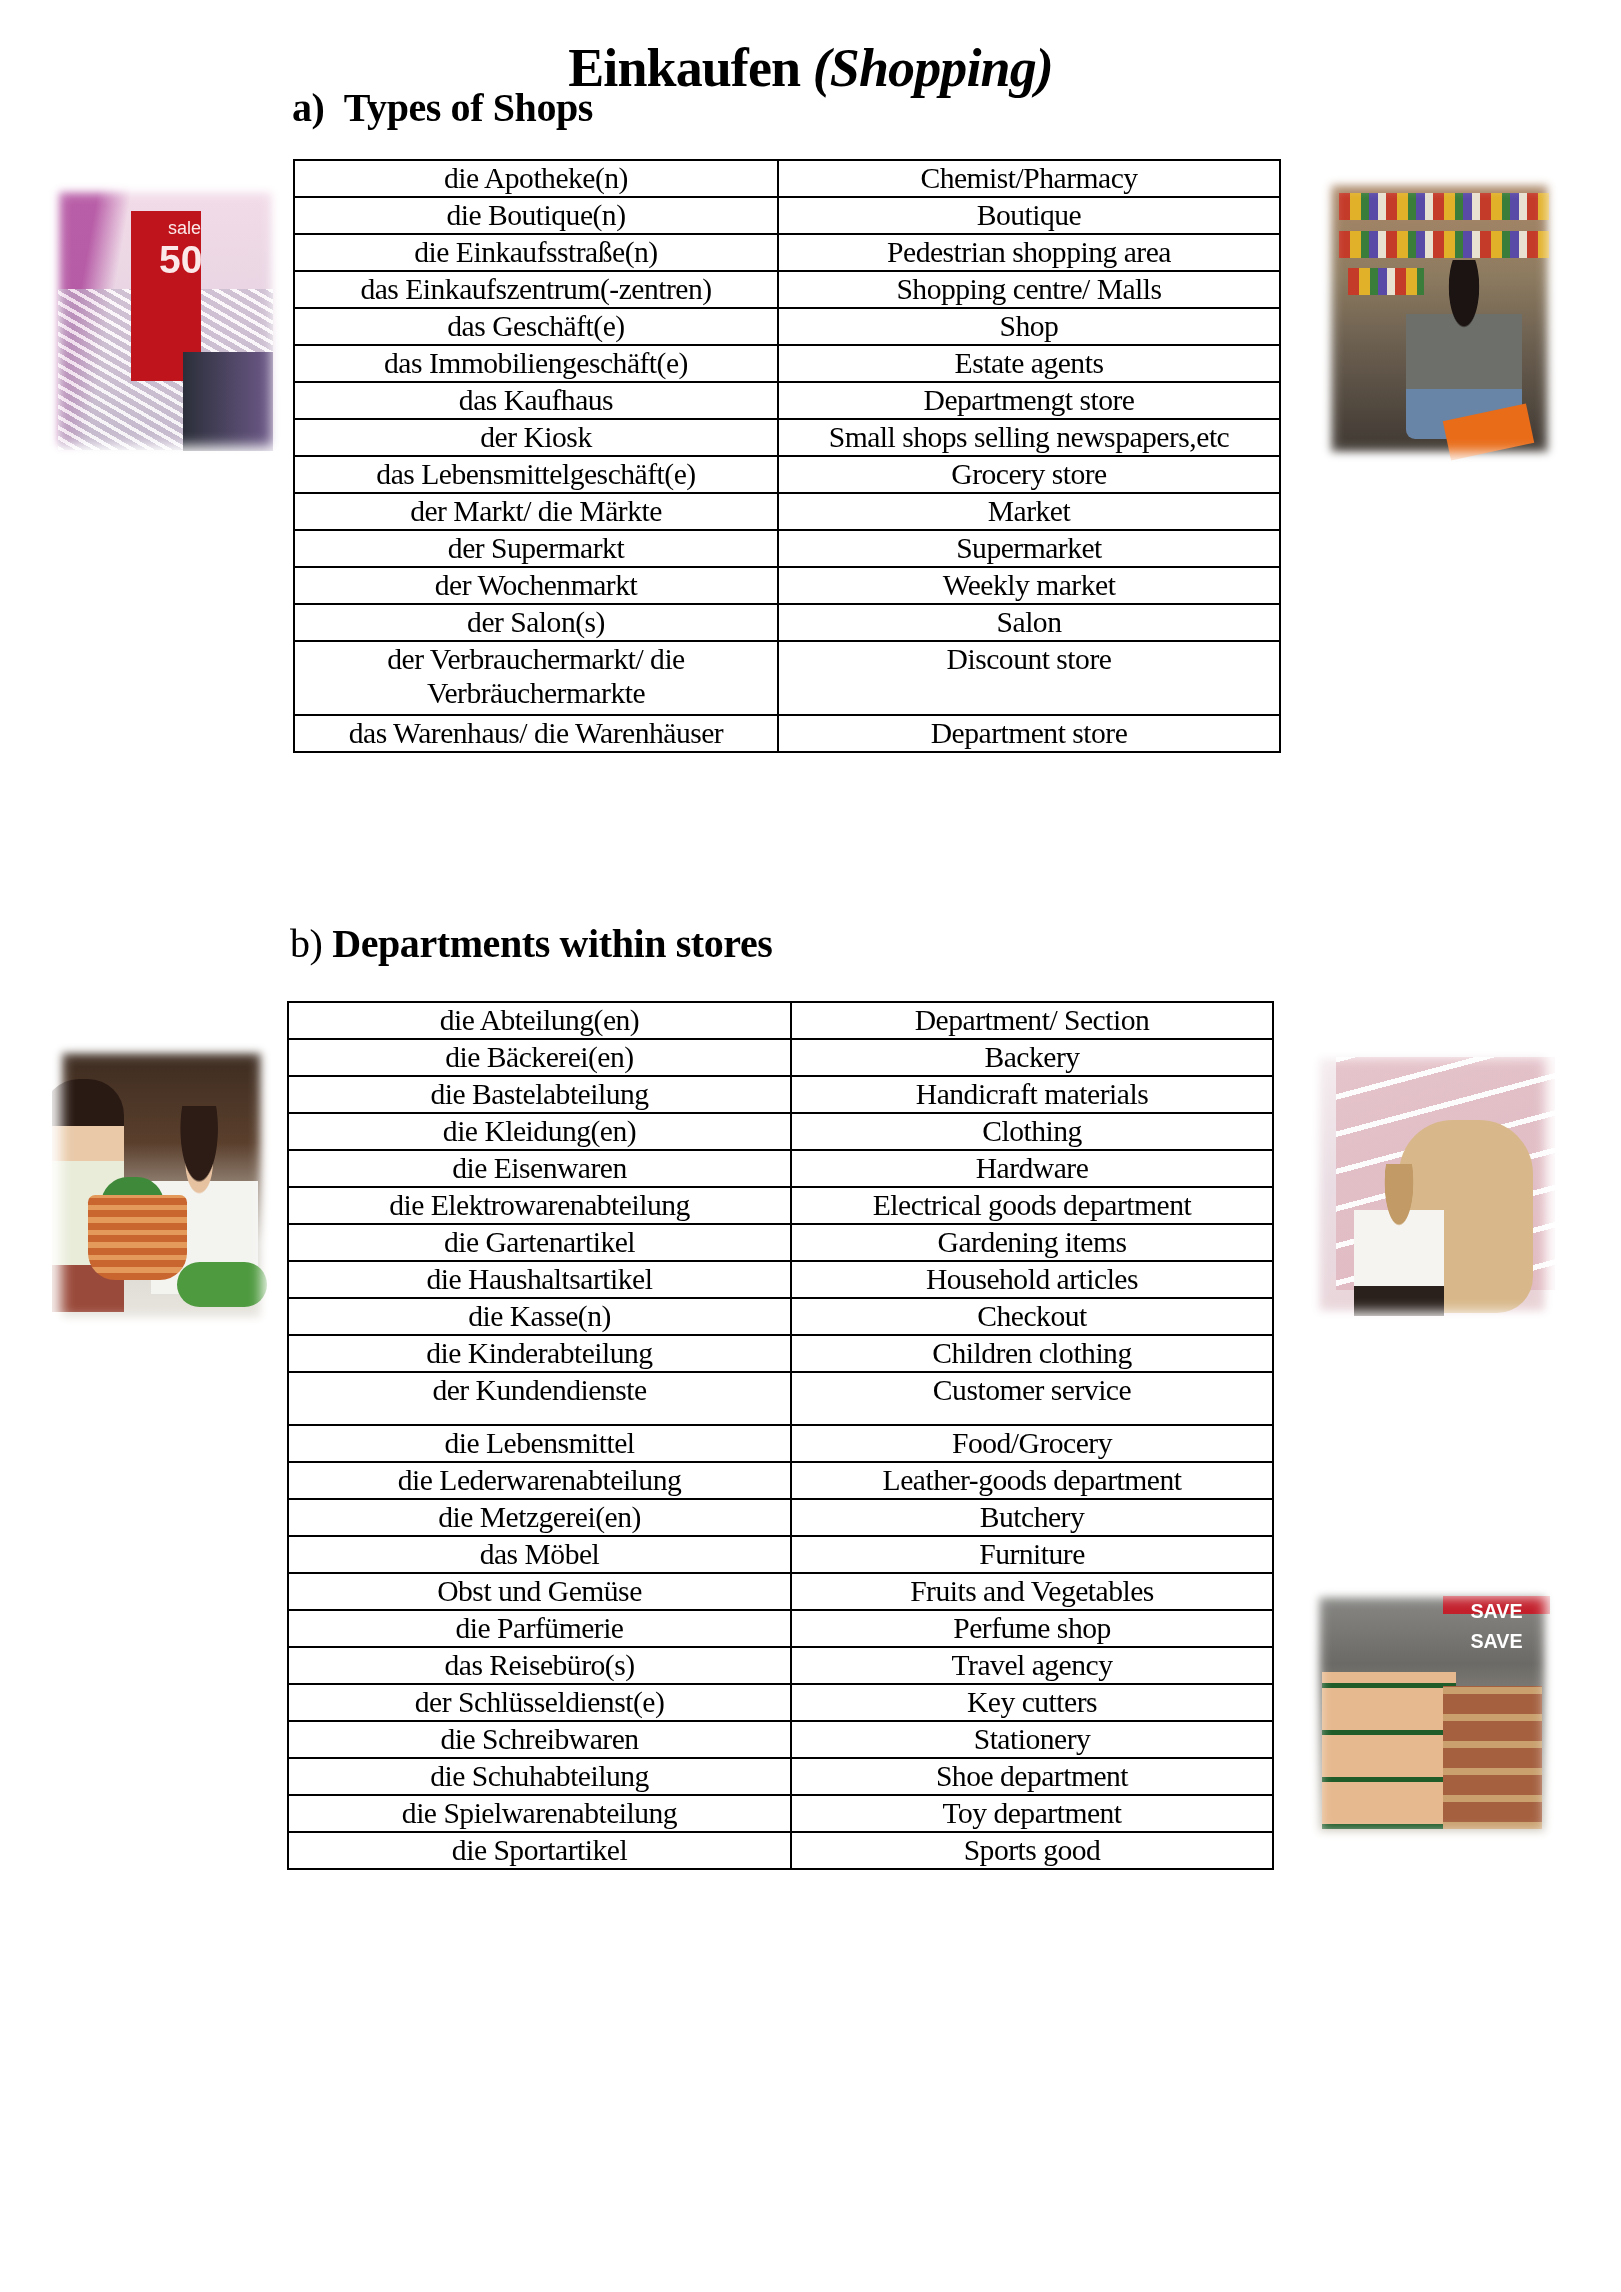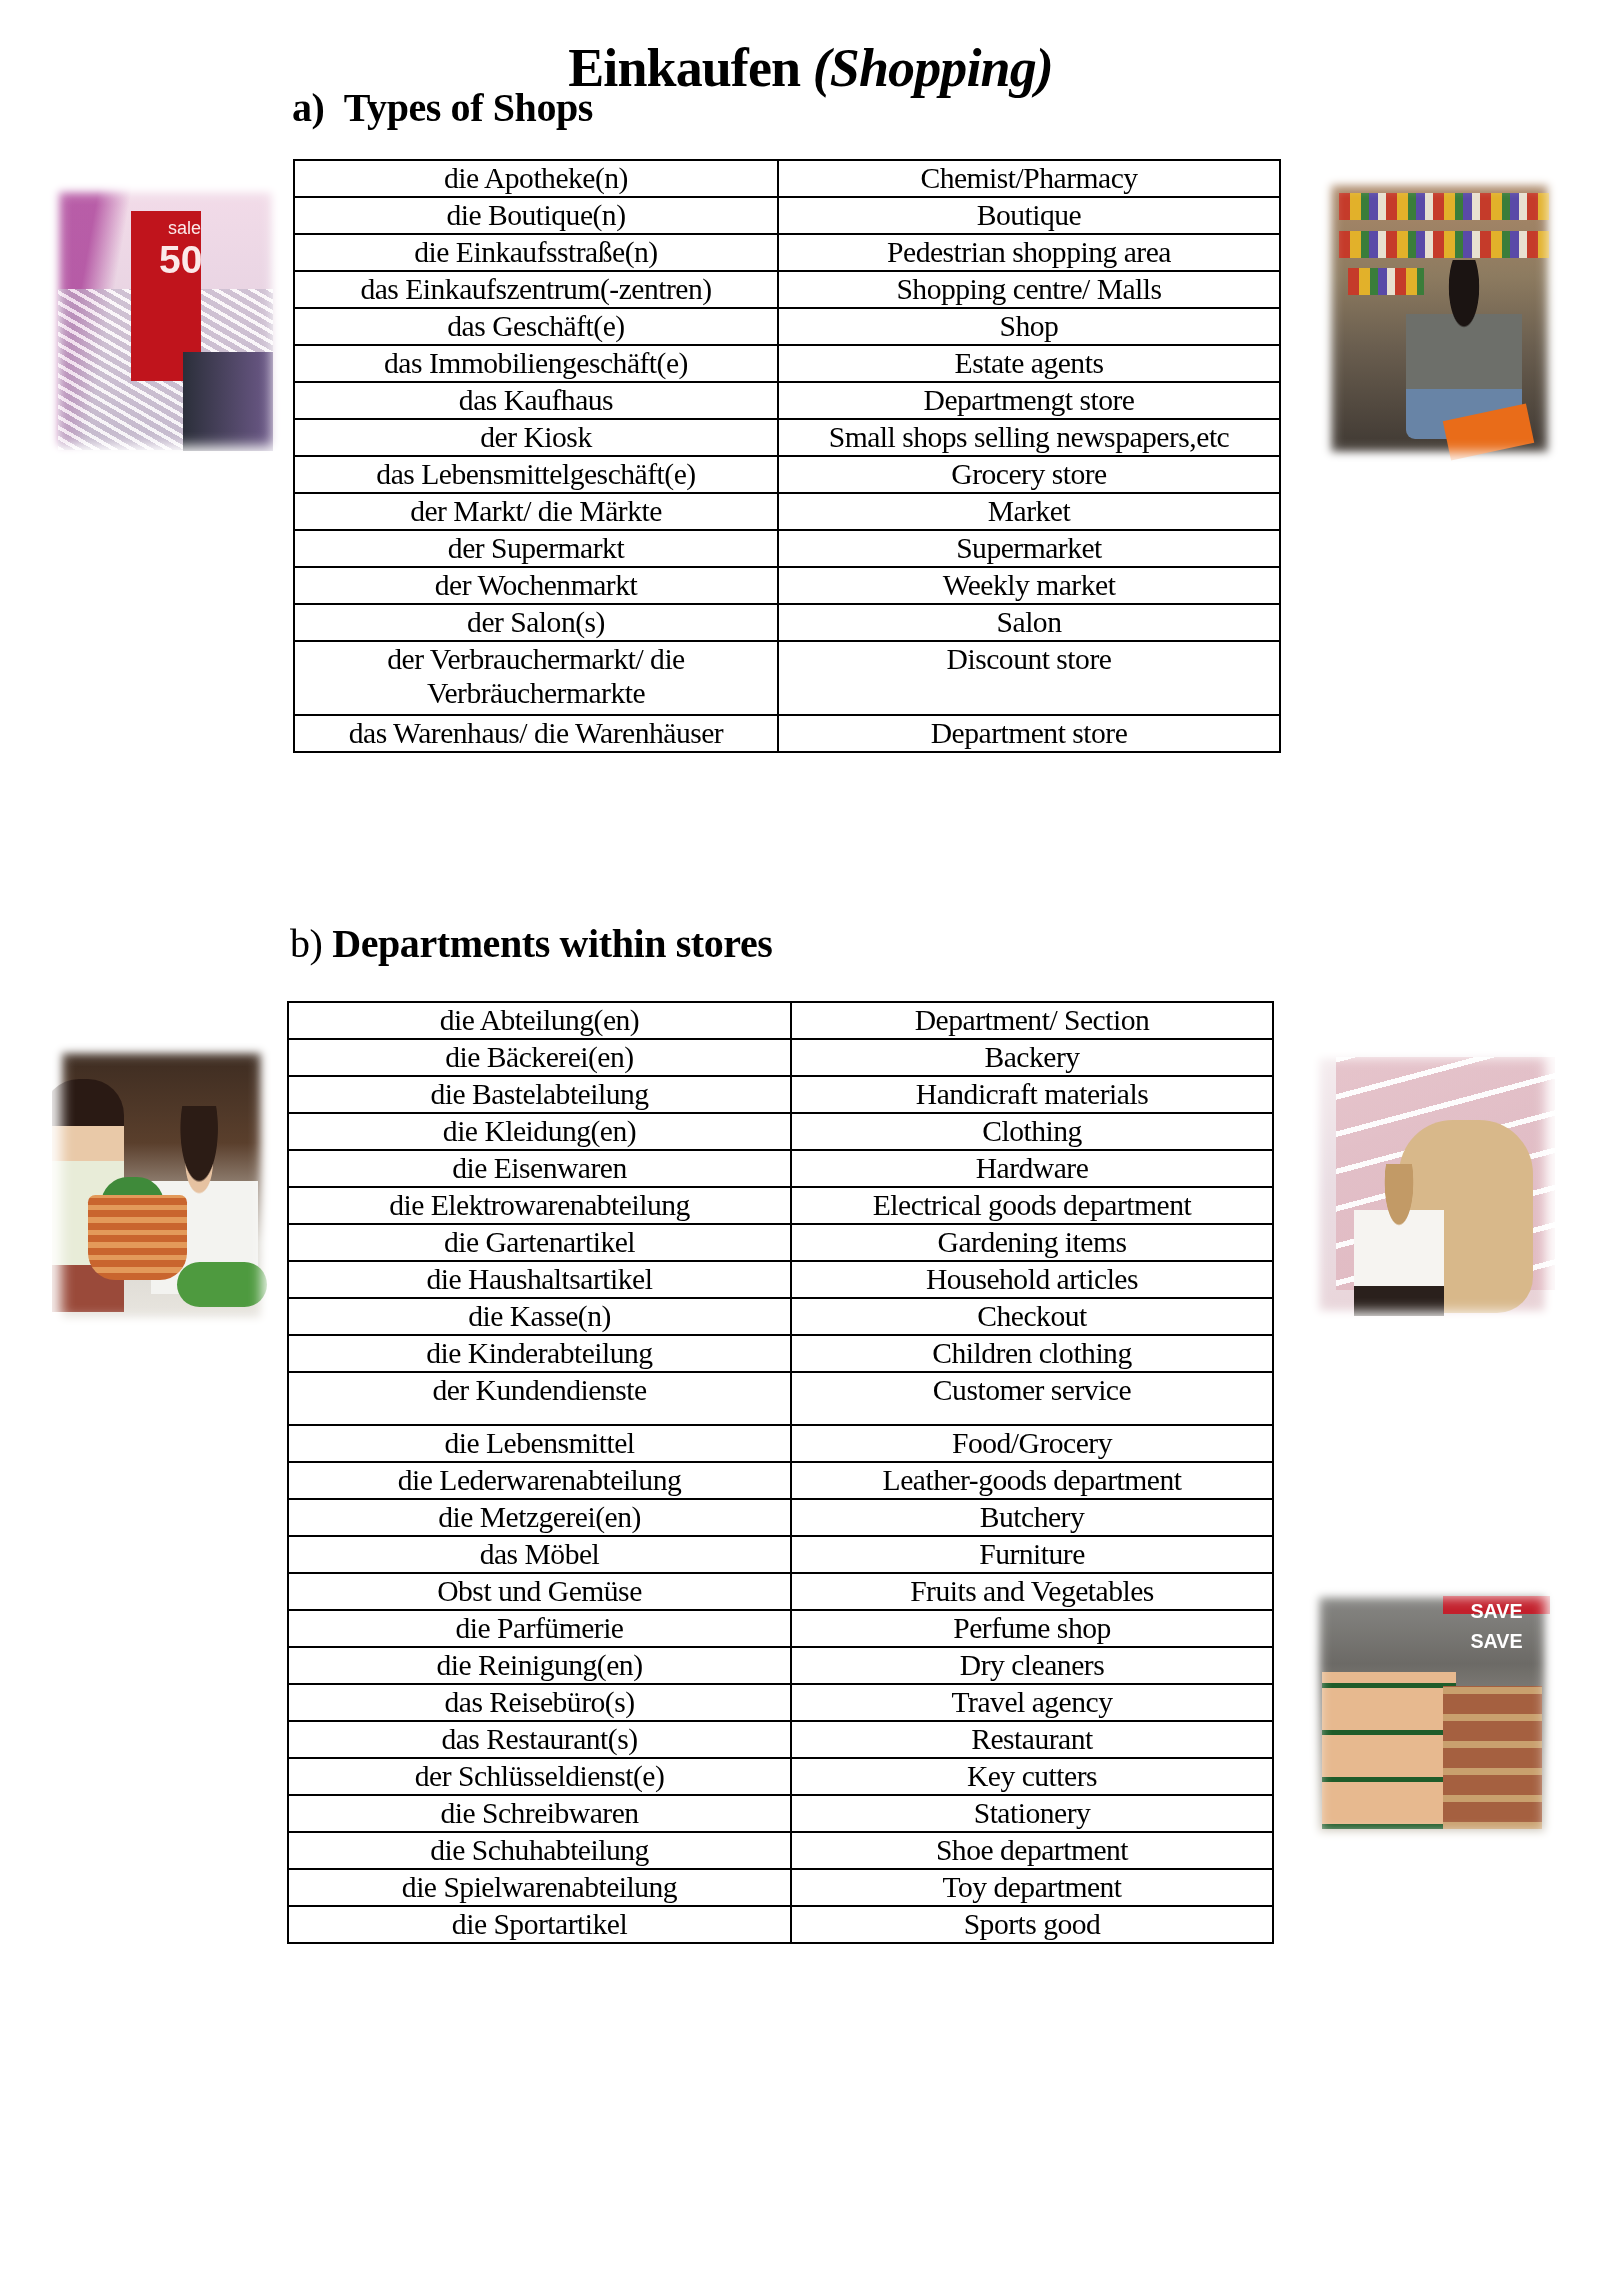--- a/index.html
+++ b/index.html
@@ -254,30 +254,22 @@
       </tr>
     <tr>
         <td>Obst und Gemüse</td>
         <td>Fruits and Vegetables</td>
       </tr>
     <tr>
         <td>die Parfümerie</td>
         <td>Perfume shop</td>
       </tr>
     <tr>
-        <td>die Reinigung(en)</td>
-        <td>Dry cleaners</td>
-      </tr>
-    <tr>
         <td>das Reisebüro(s)</td>
         <td>Travel agency</td>
-      </tr>
-    <tr>
-        <td>das Restaurant(s)</td>
-        <td>Restaurant</td>
       </tr>
     <tr>
         <td>der Schlüsseldienst(e)</td>
         <td>Key cutters</td>
       </tr>
     <tr>
         <td>die Schreibwaren</td>
         <td>Stationery</td>
       </tr>
     <tr>

